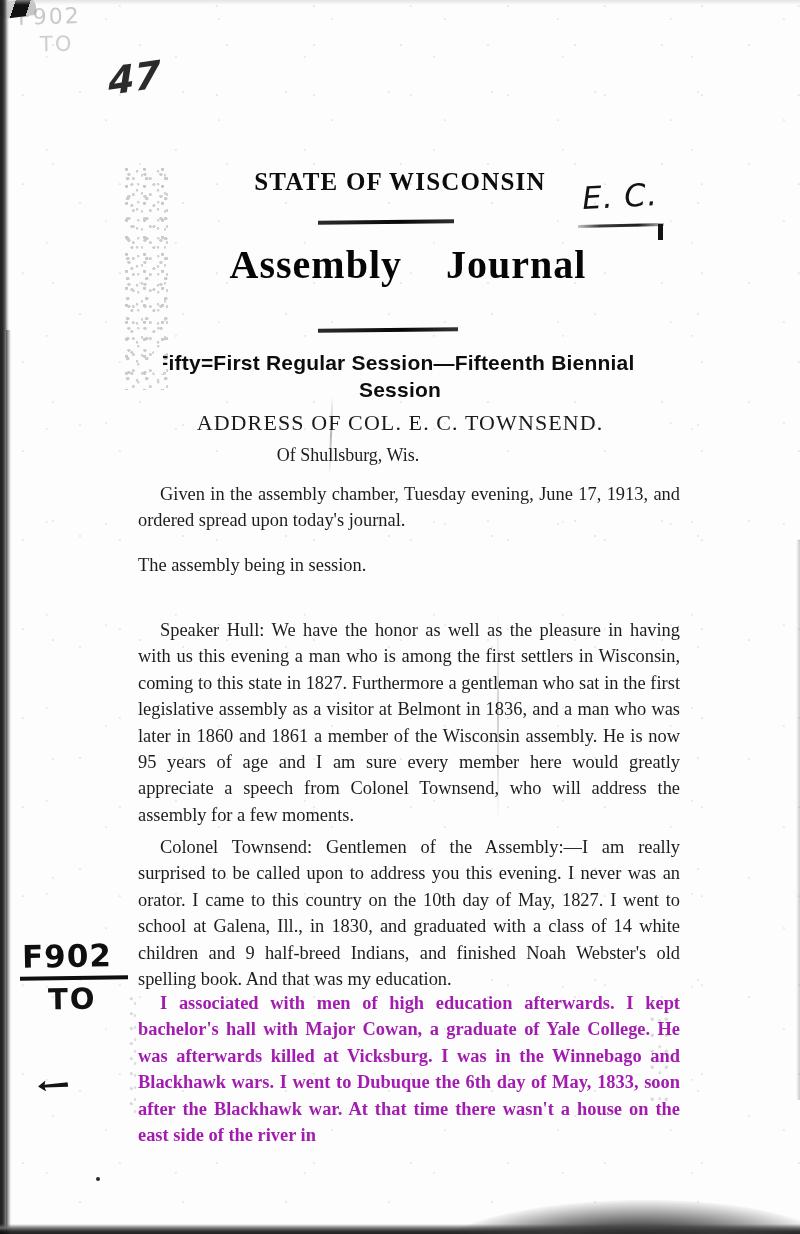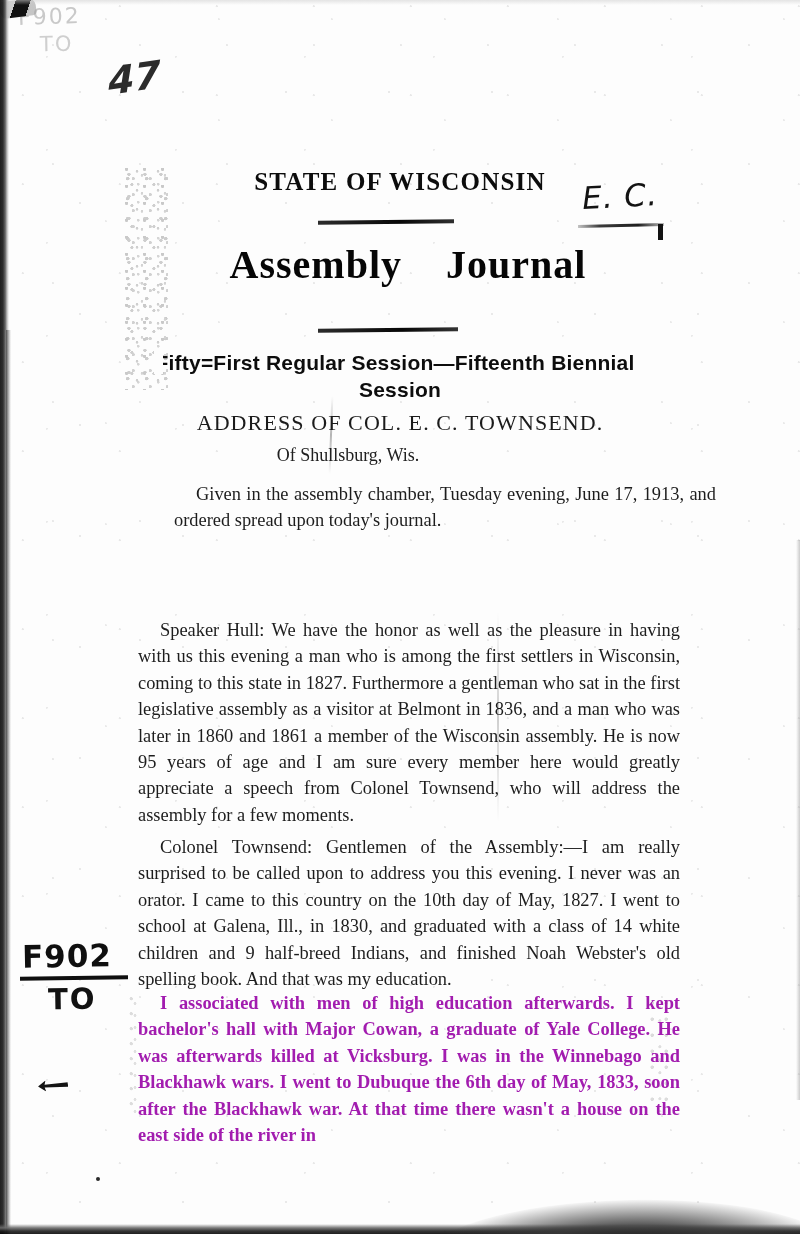--- a/index.html
+++ b/index.html
@@ -304,21 +304,21 @@
   .body-col {
     position: absolute;
     left: 138px;
     width: 542px;
     font-size: 18.4px;
     line-height: 26.4px;
     text-align: justify;
     color: #1d1d1d;
   }
   .body-col p { margin: 0; }
-  .p-given  { top: 481px; margin-left: 36px; }
+  .p-given  { top: 481px; }
   .p-session { top: 552px; }
   .p-hull    { top: 617px; }
   .p-colonel { top: 834px; }
   .p-assoc   { top: 990px; }
 
   .body-col .lead-indent { display: inline-block; width: 22px; }
 
   
   .heavy { font-weight: 600; color: #a21caf; }
 
@@ -378,20 +378,21 @@
 
     <div class="address-head">ADDRESS OF COL. E. C. TOWNSEND.</div>
 
     <div class="address-sub">Of Shullsburg, Wis.</div>
 
     <div class="body-col p-given">
       <p><span class="lead-indent"></span><span>Given in the assembly chamber, Tuesday evening, June 17, 1913, and ordered spread upon today's journal.</span></p>
     </div>
 
     <div class="body-col p-session">
+      <p>The assembly being in session.</p>
     </div>
 
     <div class="body-col p-hull">
       <p><span class="lead-indent"></span><span>Speaker Hull:  We have the honor as well as the pleasure in having with us this evening a man who is among the first settlers in Wisconsin, coming to this state in 1827.  Furthermore a gentleman who sat in the first legislative assembly as a visitor at Belmont in 1836, and a man who was later in 1860 and 1861 a member of the Wisconsin assembly.   He is now 95 years of age and I am sure every member here would greatly appreciate a speech from Colonel Townsend, who will address the assembly for a few moments.</span></p>
     </div>
 
     <div class="body-col p-colonel">
       <p><span class="lead-indent"></span><span>Colonel Townsend:  Gentlemen of the Assembly:—I am really surprised to be called upon to address you this evening. I never was an orator.  I came to this country on the 10th day of May, 1827.  I went to school at Galena, Ill., in 1830, and graduated with a class of 14 white children and 9 half-breed Indians, and finished Noah Webster's old spelling book.  And that was my education.</span></p>
     </div>
 

